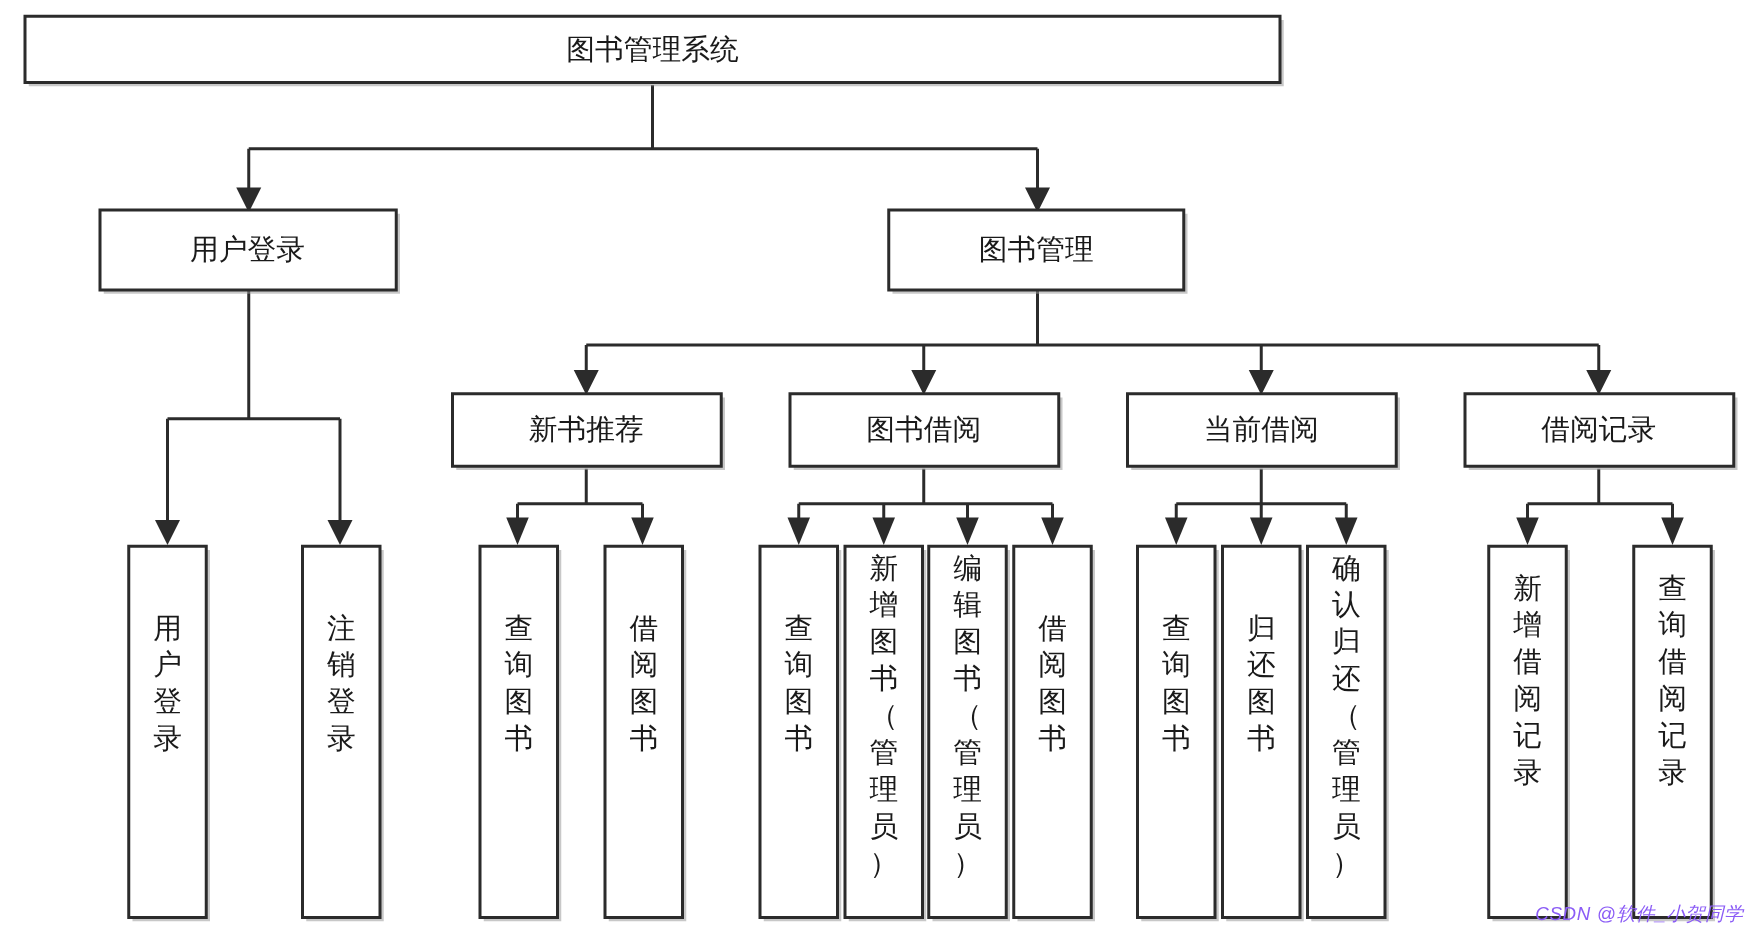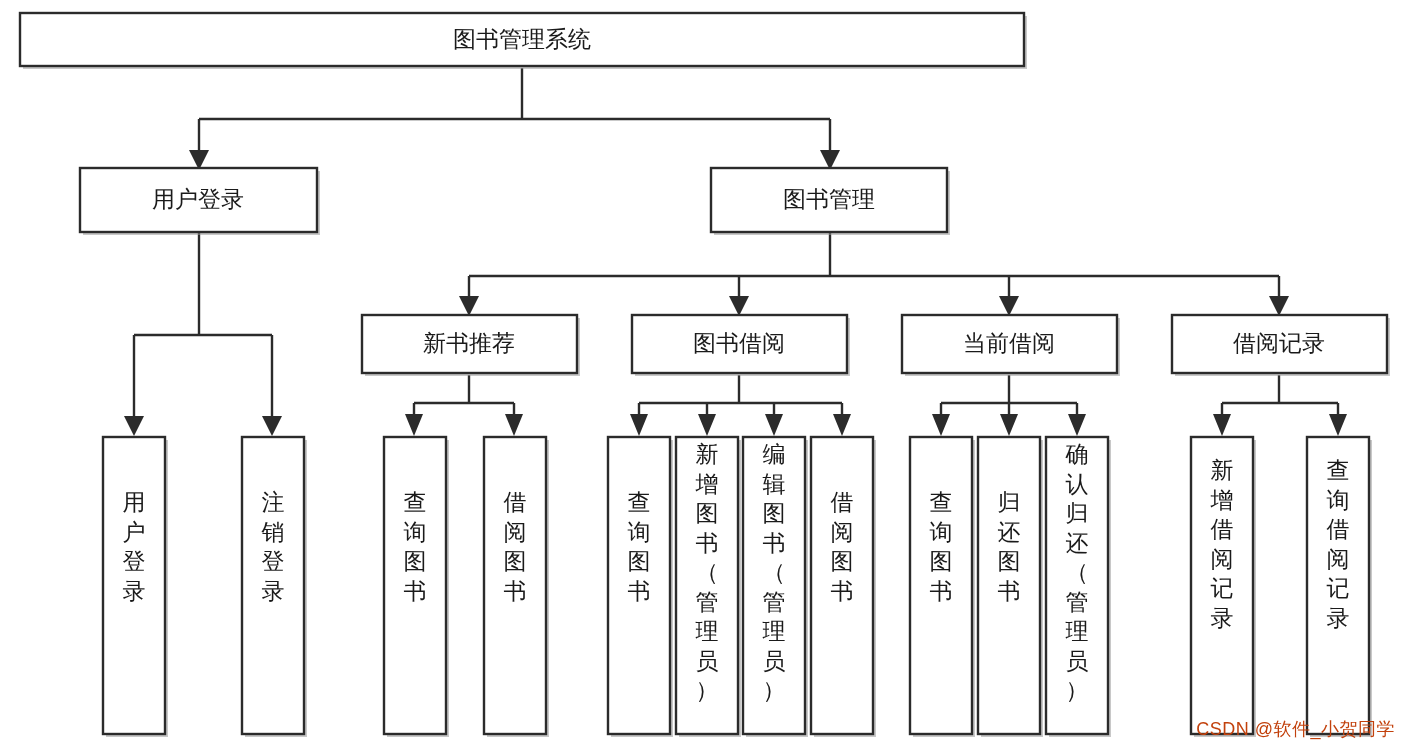--- a/index.html
+++ b/index.html
@@ -56,24 +56,25 @@
     font-family: "Liberation Sans", "DejaVu Sans", sans-serif;
     fill: #1a1a1a;
     font-size: 23px;
     text-anchor: middle;
   }
   .watermark {
     position: absolute;
     right: 10px;
     bottom: 6px;
     font-family: "Liberation Sans", "DejaVu Sans", sans-serif;
-    font-size: 18px;
-    color: #c2410c;
+    font-size: 15px;
+    color: #8b5cf6;
     white-space: nowrap;
     letter-spacing: 0.5px;
+    font-style: italic;
   }
 </style>
 </head>
 <body>
 
 <div id="diagram-root">
 
   <svg id="flow" viewBox="0 0 1405 747">
     <defs>
       <marker id="arrow" viewBox="0 0 12 14" refX="1" refY="7" markerWidth="12" markerHeight="14" orient="auto-start-reverse">

